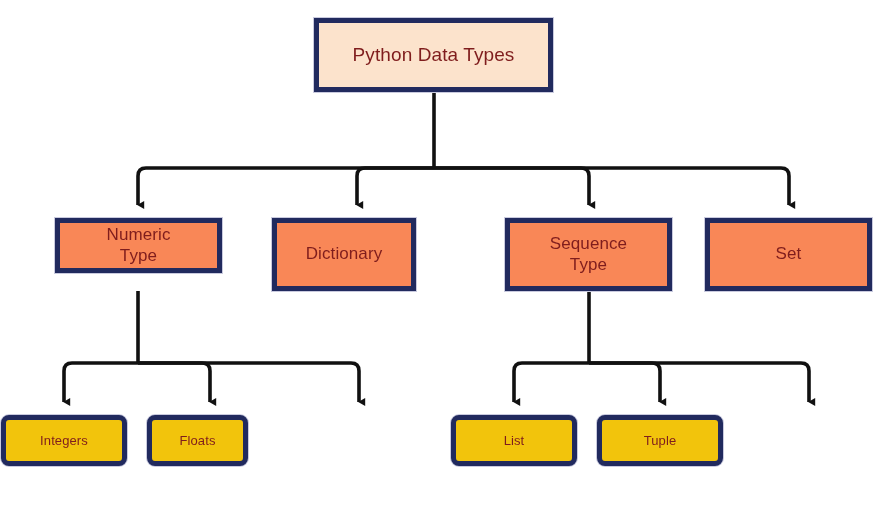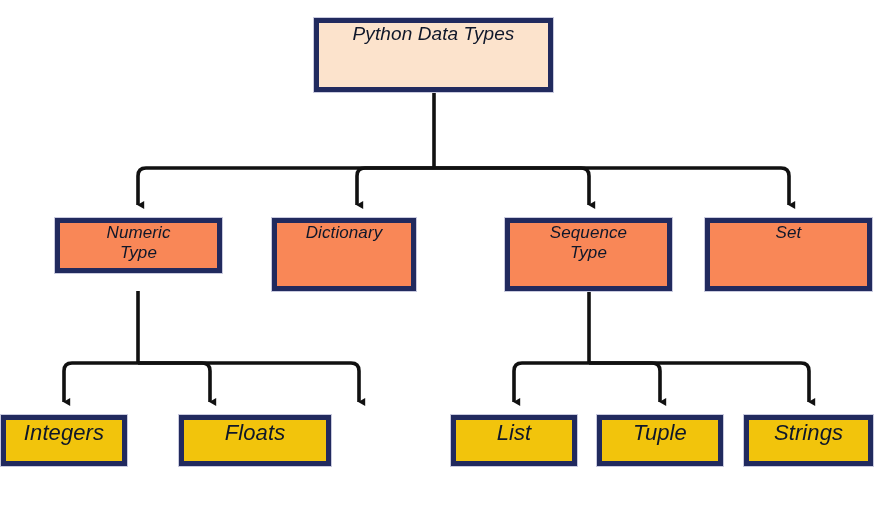--- a/index.html
+++ b/index.html
@@ -27,50 +27,50 @@
     left: 0;
     top: 0;
     width: 894px;
     height: 509px;
     pointer-events: none;
   }
   .node {
     position: absolute;
     box-sizing: border-box;
     display: flex;
-    align-items: flex-start;
+    align-items: center;
     justify-content: center;
     text-align: center;
     border-style: solid;
-    color: #0f172a;
+    color: #7f1d1d;
     line-height: 1.18;
     white-space: pre-line;
     letter-spacing: 0.1px;
-    font-style: italic;
   }
   .node-root {
     background: #fce3cc;
     border-color: #212a5e;
     border-width: 5px;
     font-size: 19px;
     box-shadow: 0 0 0 1px #c9cade;
   }
   .node-l2 {
     background: #f98757;
     border-color: #212a5e;
     border-width: 5px;
     font-size: 17px;
     box-shadow: 0 0 0 1px #c9cade;
   }
   .node-l3 {
     background: #f2c40c;
     border-color: #212a5e;
     border-width: 5px;
-    font-size: 22px;
+    font-size: 13px;
     box-shadow: 0 0 0 1px #c9cade;
+    border-radius: 8px;
   }
   .node-label {
     display: block;
   }
 </style>
 </head>
 <body>
 
 <div id="diagram-canvas">
 
@@ -117,26 +117,23 @@
     <span class="node-label">Sequence
 Type</span>
   </div>
   <div class="node node-l2" style="left:705px; top:218px; width:167px; height:73px;">
     <span class="node-label">Set</span>
   </div>
 
   <div class="node node-l3" style="left:1px; top:415px; width:126px; height:51px;">
     <span class="node-label">Integers</span>
   </div>
-  <div class="node node-l3" style="left:147px; top:415px; width:152px; height:51px;margin-left:32px;">
+  <div class="node node-l3" style="left:147px; top:415px; width:101px; height:51px;">
     <span class="node-label">Floats</span>
   </div>
   <div class="node node-l3" style="left:597px; top:415px; width:126px; height:51px;">
     <span class="node-label">Tuple</span>
   </div>
   <div class="node node-l3" style="left:451px; top:415px; width:126px; height:51px;">
     <span class="node-label">List</span>
   </div>
-  <div class="node node-l3" style="left:744px; top:415px; width:129px; height:51px;">
-    <span class="node-label">Strings</span>
-  </div>
 
 </div>
 
 </body></html>

